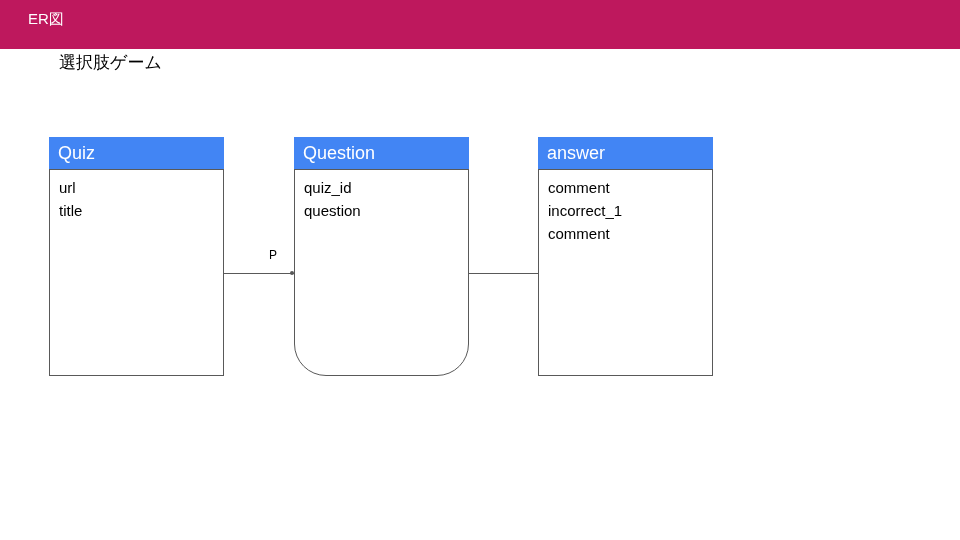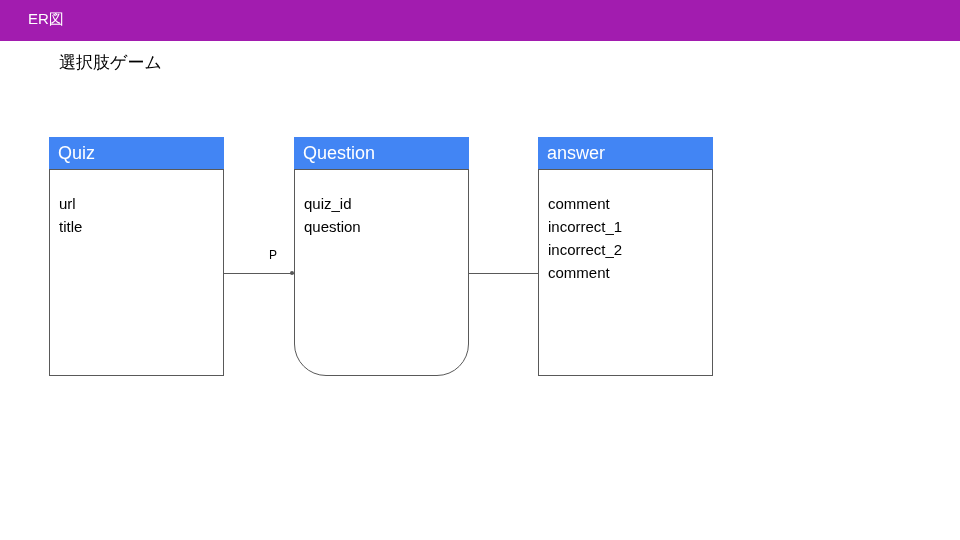--- a/index.html
+++ b/index.html
@@ -1,22 +1,22 @@
 <!DOCTYPE html>
 <html><head>
 <meta charset="utf-8">
 <style>
   html, body { margin:0; padding:0; }
   body { width:960px; height:540px; position:relative; background:#ffffff; overflow:hidden;
          font-family:"Liberation Sans", "DejaVu Sans", sans-serif; }
-  .topbar { position:absolute; left:0; top:0; width:960px; height:41px; background:#a21caf; }
+  .topbar { position:absolute; left:0; top:0; width:960px; height:49px; background:#be185d; }
   .topbar-title { position:absolute; left:28px; top:10px; color:#ffffff; font-size:15px; }
   .subtitle { position:absolute; left:59px; top:51px; font-size:17px; color:#000; font-family:"DejaVu Sans", sans-serif; }
   .entity { position:absolute; top:137px; width:175px; height:239px; border:1px solid #595959; box-sizing:border-box; background:#fff; }
-  .entity-header { height:33px; background:#4285f4; color:#fff; font-size:18px; line-height:33px; padding-left:9px; border-bottom:1px solid #595959; box-sizing:border-box; margin:-1px -1px 16px -1px; }
+  .entity-header { height:33px; background:#4285f4; color:#fff; font-size:18px; line-height:33px; padding-left:9px; border-bottom:1px solid #595959; box-sizing:border-box; margin:-1px -1px 0 -1px; }
   .fields { padding:8px 0 0 9px; font-size:15px; color:#000; }
   .field { height:23px; line-height:20px; }
   .line { position:absolute; height:1px; background:#595959; }
   .rel-label { position:absolute; font-size:12px; color:#000; }
   .dot { position:absolute; width:4px; height:4px; border-radius:2px; background:#595959; }
 </style>
 </head>
 <body>
 
 <div class="topbar">
@@ -38,21 +38,20 @@
     <div class="field">quiz_id</div>
     <div class="field">question</div>
   </div>
 </div>
 
 <div class="entity" style="left:538px;">
   <div class="entity-header">answer</div>
   <div class="fields">
     <div class="field">comment</div>
     <div class="field">incorrect_1</div>
-    <div class="field">incorrect_2</div>
     <div class="field">comment</div>
   </div>
 </div>
 
 <div class="line" style="left:224px; top:273px; width:70px;"></div>
 <div class="dot" style="left:290px; top:271px;"></div>
 <span class="rel-label" style="left:269px; top:248px;">P</span>
 <div class="line" style="left:468px; top:273px; width:70px;"></div>
 
 </body></html>

